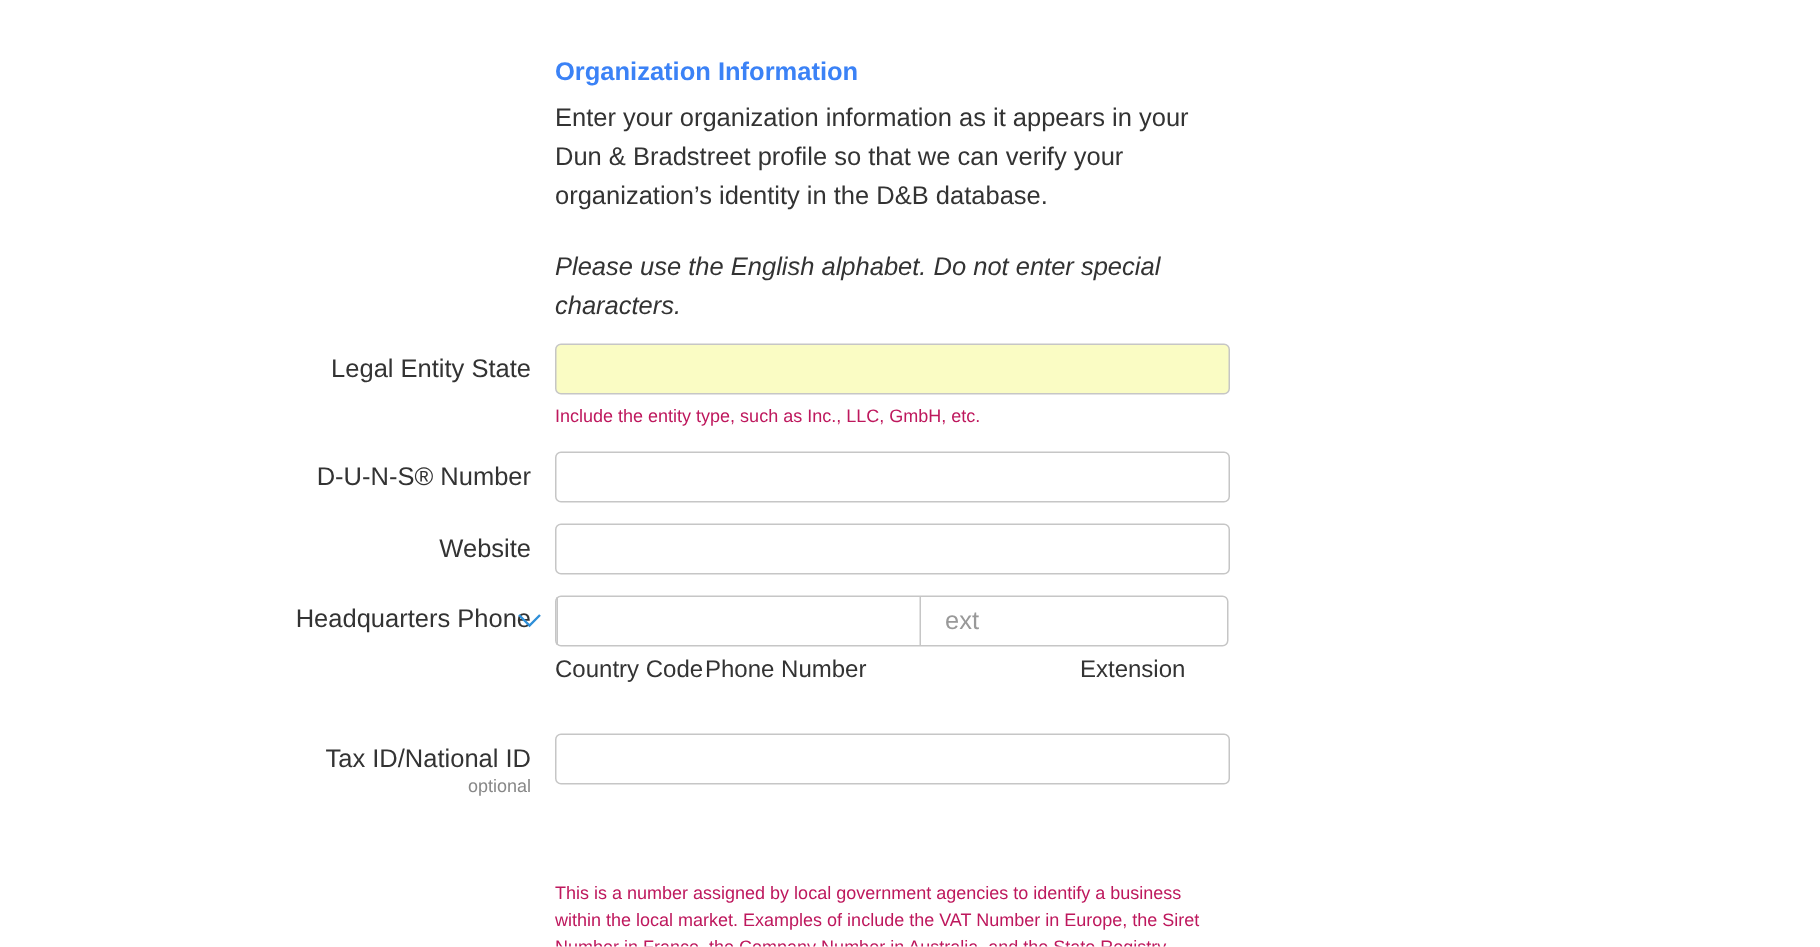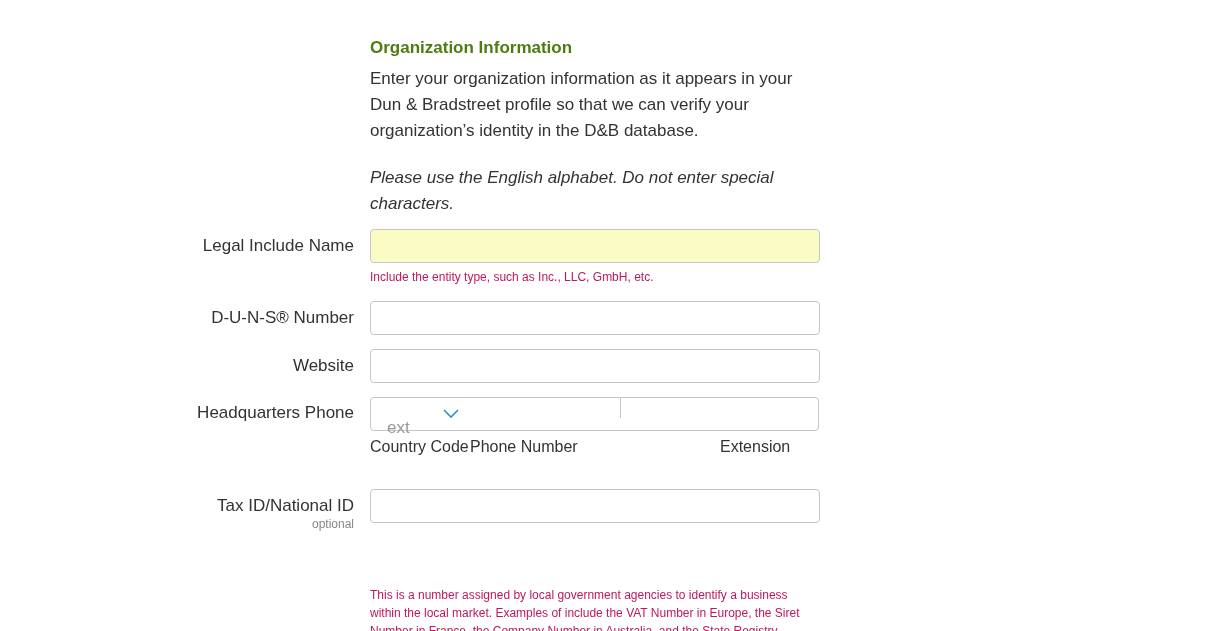--- a/index.html
+++ b/index.html
@@ -1,48 +1,48 @@
 <!DOCTYPE html>
 <html><head>
 <meta charset="utf-8">
 <style>
   * { box-sizing: border-box; margin: 0; padding: 0; }
   html, body { width: 1213px; height: 631px; background: #ffffff; overflow: hidden; }
   body { font-family: "Liberation Sans", "DejaVu Sans", sans-serif; color: #333333; position: relative; }
 
-  .heading { position: absolute; left: 370px; top: 38px; font-size: 17px; font-weight: bold; color: #4d7c0f; }
+  .heading { position: absolute; left: 370px; top: 38px; font-size: 17px; font-weight: bold; color: #3b82f6; }
   .para { position: absolute; left: 370px; width: 450px; font-size: 17px; line-height: 26px; color: #333; }
   .p1 { top: 66px; }
   .p2 { top: 165px; font-style: italic; }
 
   .label { position: absolute; right: 859px; font-size: 17px; color: #333; text-align: right; white-space: nowrap; }
   .sublabel { position: absolute; right: 859px; font-size: 12px; color: #888; text-align: center; }
 
   .input { position: absolute; left: 370px; width: 450px; height: 34px; border: 1px solid #c6c6c6; border-radius: 4px; background: #fff; font-size: 17px; padding: 0 10px; font-family: "Liberation Sans", sans-serif; color: #333; outline: none; }
   .input.highlight { background: #fafcc4; }
 
   .help { position: absolute; left: 370px; font-size: 12px; color: #be185d; line-height: 18px; }
 
-  .phone-group { position: absolute; left: 370px; top: 397px; width: 449px; height: 34px; border: 1px solid #c6c6c6; border-radius: 4px; display: flex; background: #fff; flex-direction: column; }
+  .phone-group { position: absolute; left: 370px; top: 397px; width: 449px; height: 34px; border: 1px solid #c6c6c6; border-radius: 4px; display: flex; background: #fff; }
   .cc { width: 99px; height: 100%; border-right: 1px solid #c6c6c6; position: relative; }
   .cc svg { position: absolute; right: 10px; top: 11px; }
   .pn { width: 250px; height: 100%; border: none; border-right: 1px solid #c6c6c6; outline: none; background: transparent; font-size: 17px; padding: 0 10px; font-family: "Liberation Sans", sans-serif; }
   .ext { flex: 1; height: 100%; border: none; outline: none; background: transparent; font-size: 17px; padding: 0 16px; font-family: "Liberation Sans", sans-serif; color: #333; }
   .ext::placeholder { color: #999; }
   .sub { position: absolute; top: 438px; font-size: 16px; color: #333; }
 </style>
 </head>
 <body>
 
 <div>
   <div class="heading">Organization Information</div>
   <div class="para p1">Enter your organization information as it appears in your Dun &amp; Bradstreet profile so that we can verify your organization’s identity in the D&amp;B database.</div>
   <div class="para p2">Please use the English alphabet. Do not enter special characters.</div>
 
-  <div class="label" style="top:236px;">Legal Include Name</div>
+  <div class="label" style="top:236px;">Legal Entity State</div>
   <input class="input highlight" style="top: 229px;" value="">
   <div class="help" style="top:268px;">Include the entity type, such as Inc., LLC, GmbH, etc.</div>
 
   <div class="label" style="top:308px;">D-U-N-S® Number</div>
   <input class="input" style="top: 301px;" value="">
 
   <div class="label" style="top:356px;">Website</div>
   <input class="input" style="top: 349px;" value="">
 
   <div class="label" style="top:403px;">Headquarters Phone</div>

